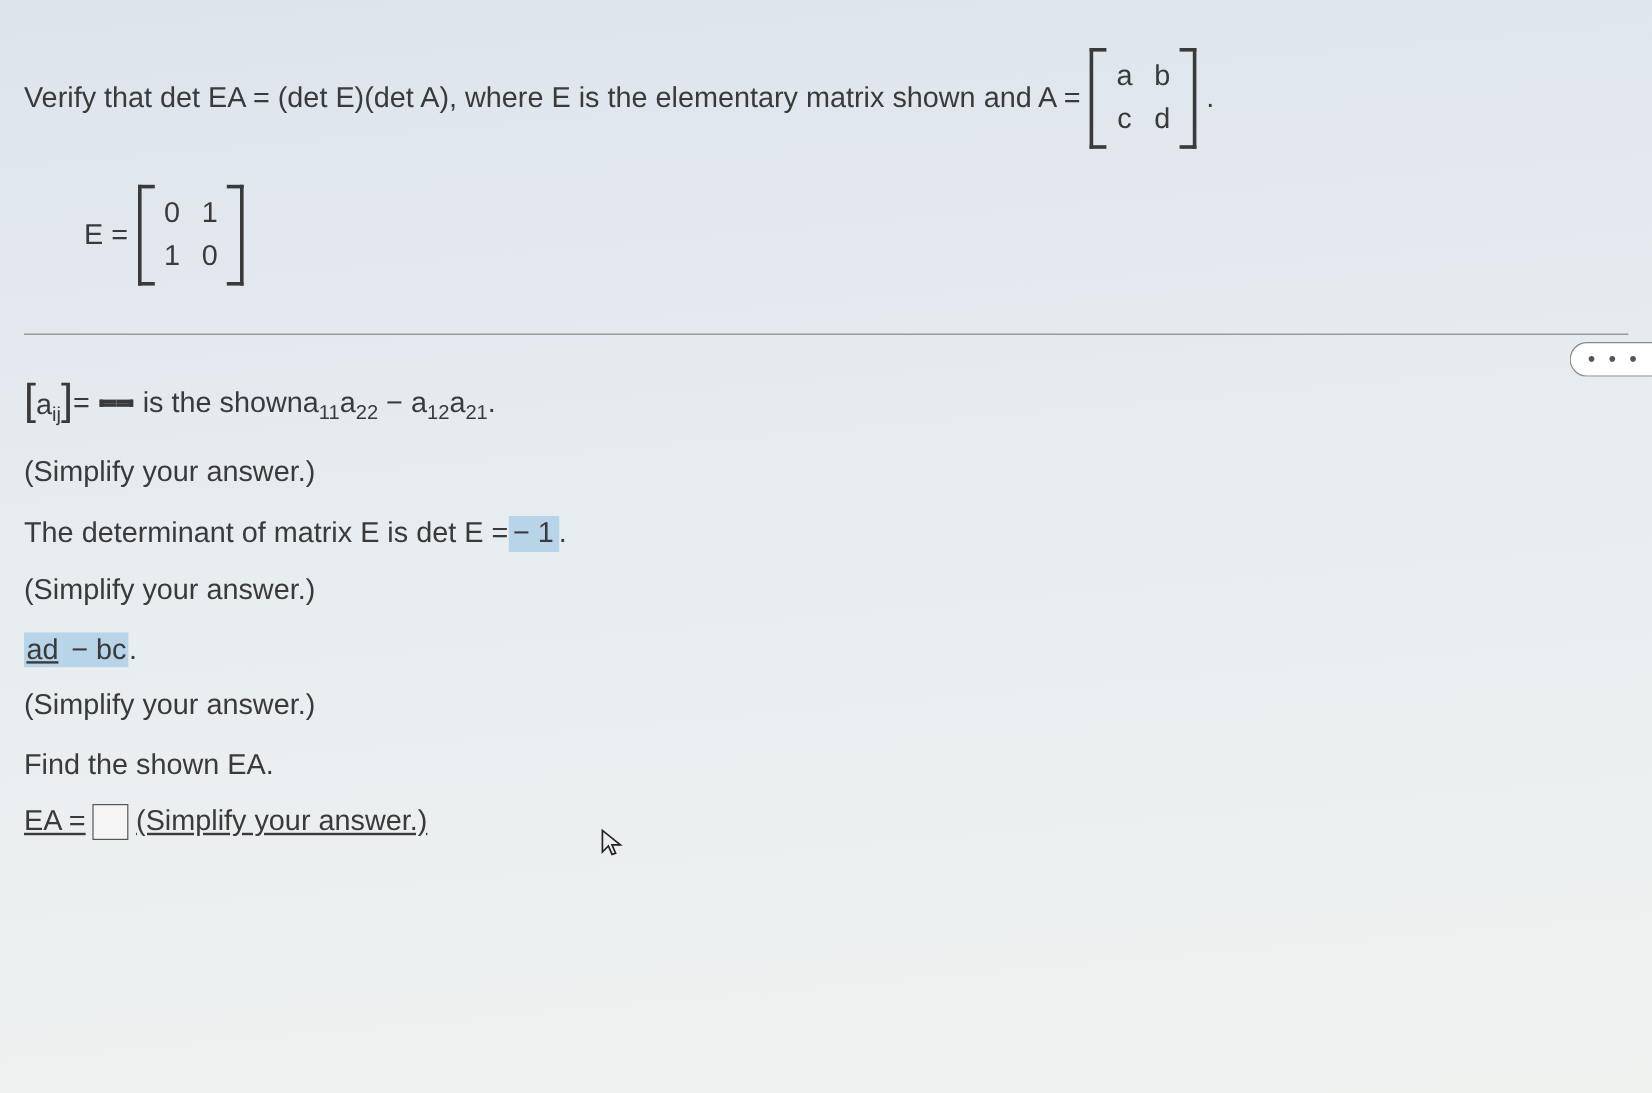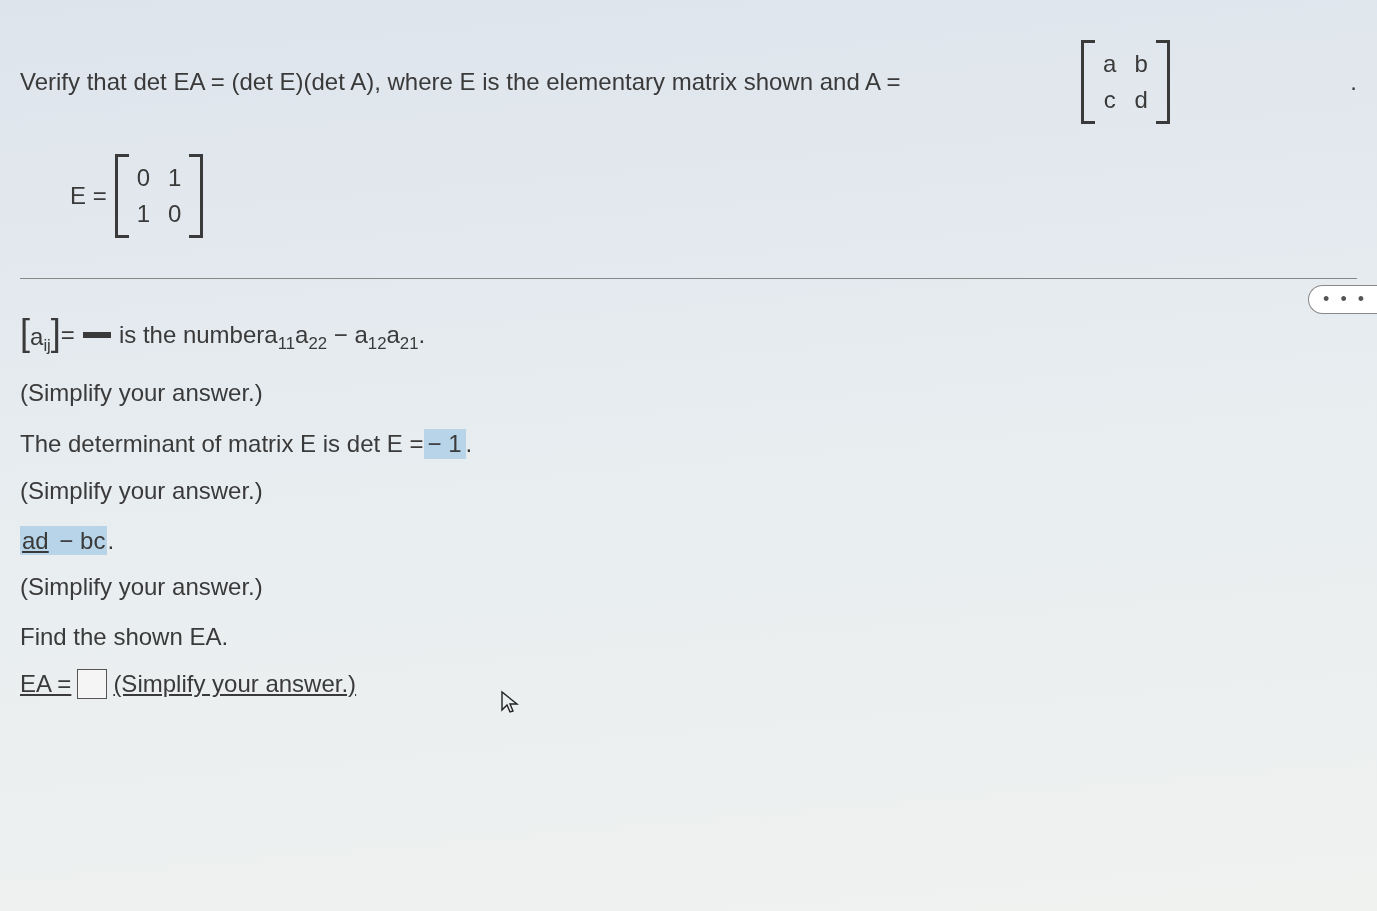--- a/index.html
+++ b/index.html
@@ -11,21 +11,20 @@
       padding: 40px 20px;
       width: 1377px;
       min-height: 911px;
       position: relative;
     }
     .top-line {
       display: flex;
       align-items: center;
       flex-wrap: wrap;
       margin-bottom: 30px;
-      justify-content: space-between;
     }
     .matrix {
       display: inline-flex;
       align-items: center;
       margin: 0 8px;
       position: relative;
     }
     .matrix-bracket-left, .matrix-bracket-right {
       width: 14px;
       align-self: stretch;
@@ -152,21 +151,21 @@
 
 <div class="line">
   <span>
     <span class="aij-bracket">[</span><span>a</span><span class="sub">ij</span><span class="aij-bracket">]</span>
   </span>
   <span> = </span>
   <span class="matrix">
     <span class="matrix-bracket-left"></span>
     <span class="matrix-bracket-right"></span>
   </span>
-  <span> is the number  </span>
+  <span> is the shown  </span>
   <span>
     <span>a</span><span class="sub">11</span><span>a</span><span class="sub">22</span><span> − </span><span>a</span><span class="sub">12</span><span>a</span><span class="sub">21</span>
   </span>
   <span> .</span>
 </div>
 
 <div class="simplify gap-top">(Simplify your answer.)</div>
 
 <div class="line">
   <span>The determinant of matrix E is det E = </span>

